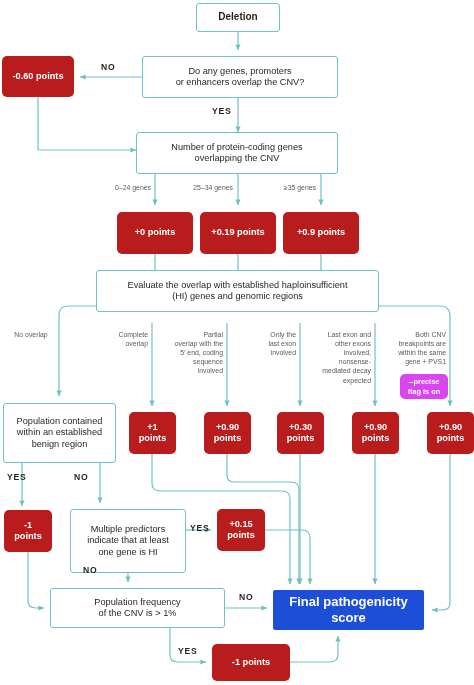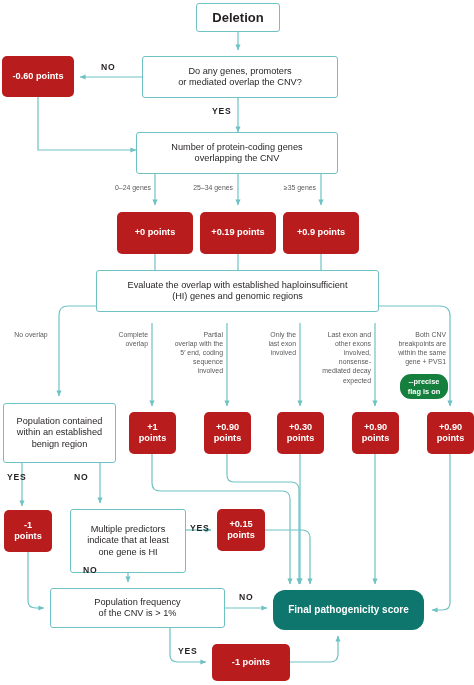--- a/index.html
+++ b/index.html
@@ -38,29 +38,29 @@
     font-size: 9.2px;
   }
   .blue-box {
     background: #b91c1c;
     border-radius: 5px;
     color: #ffffff;
     font-weight: bold;
     font-size: 9.2px;
   }
   .crimson-box {
-    background: #0f766e;
-    border-radius: 12px;
+    background: #1d4ed8;
+    border-radius: 2px;
     color: #ffffff;
     font-weight: bold;
-    font-size: 10px;
+    font-size: 13px;
   }
   .teal-badge {
-    background: #15803d;
-    border-radius: 11px;
+    background: #d946ef;
+    border-radius: 5px;
     color: #ffffff;
     font-weight: bold;
     font-size: 7.4px;
     line-height: 1.25;
   }
   .edge-label {
     position: absolute;
     font-weight: bold;
     font-size: 8.6px;
     letter-spacing: 0.8px;
@@ -139,31 +139,31 @@
     <path d="M450,454 L450,603 Q450,610 442,610 L432,610" marker-end="url(#ar)"></path>
 
     <path d="M225,608 L267,608" marker-end="url(#ar)"></path>
 
     <path d="M170,628 L170,655 Q170,662 178,662 L206,662" marker-end="url(#ar)"></path>
 
     <path d="M290,662 L330,662 Q338,662 338,654 L338,636" marker-end="url(#ar)"></path>
   </g>
 </svg>
 
-<div class="node-box white-box" style="left:196px; top:3px; width:84px; height:29px; font-weight:bold; font-size:13px;">
+<div class="node-box white-box" style="left:196px; top:3px; width:84px; height:29px; font-weight:bold; font-size:10px;">
   <span>Deletion</span>
 </div>
 
 <div class="node-box blue-box" style="left:2px; top:56px; width:72px; height:41px;">
   <span>-0.60 points</span>
 </div>
 
 <div class="node-box white-box" style="left:142px; top:56px; width:196px; height:42px; white-space:pre-line;">
   <span>Do any genes, promoters
-or mediated overlap the CNV?</span>
+or enhancers overlap the CNV?</span>
 </div>
 
 <div class="node-box white-box" style="left:136px; top:132px; width:202px; height:42px; white-space:pre-line;">
   <span>Number of protein-coding genes
 overlapping the CNV</span>
 </div>
 
 <div class="node-box blue-box" style="left:117px; top:212px; width:76px; height:42px;">
   <span>+0 points</span>
 </div>

